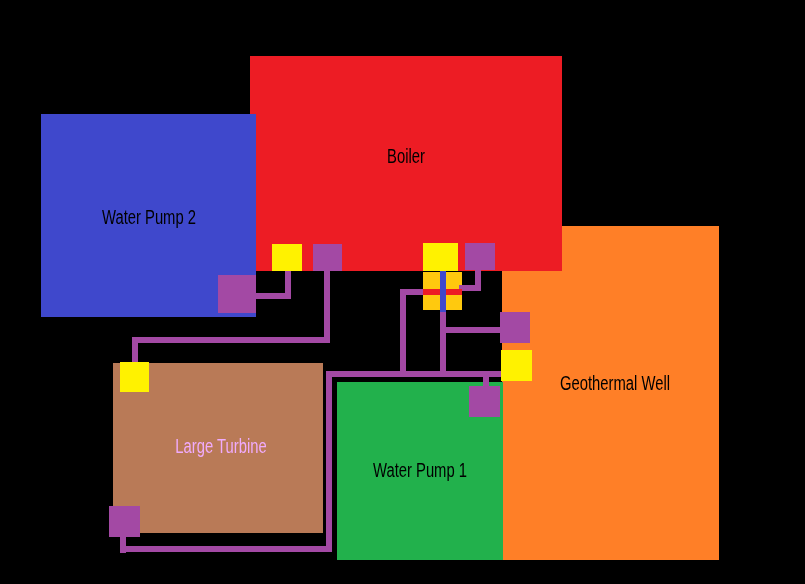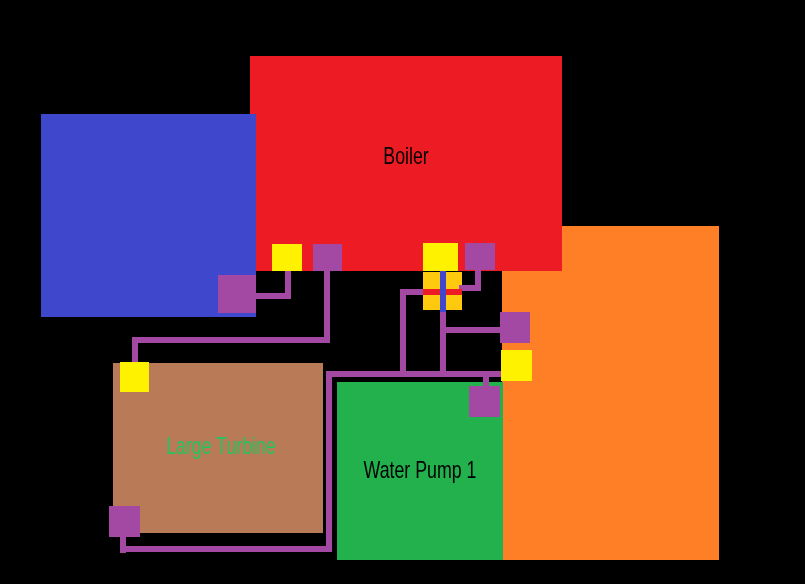--- a/index.html
+++ b/index.html
@@ -16,21 +16,21 @@
     overflow: hidden;
   }
   .layer { position: absolute; left: 0; top: 0; width: 100%; height: 100%; }
   .node, .wire, .port, .junction {
     position: absolute;
   }
   .node-label {
     position: absolute;
     transform: translate(-50%, -50%);
     color: #000000;
-    font-size: 24px;
+    font-size: 20px;
     line-height: 1;
     white-space: nowrap;
   }
   .node-label > span {
     display: inline-block;
     transform: scaleX(0.74);
     transform-origin: center center;
   }
 </style>
 </head>
@@ -73,17 +73,19 @@
       <div class="port" style="left: 423px; top: 243px; width: 35px; height: 28px; background: rgb(255, 242, 0);"></div>
       <div class="port" style="left: 465px; top: 243px; width: 30px; height: 27px; background: rgb(163, 73, 164);"></div>
       <div class="port" style="left: 218px; top: 275px; width: 38px; height: 38px; background: rgb(163, 73, 164);"></div>
       <div class="port" style="left: 120px; top: 362px; width: 29px; height: 30px; background: rgb(255, 242, 0);"></div>
       <div class="port" style="left: 109px; top: 506px; width: 31px; height: 31px; background: rgb(163, 73, 164);"></div>
       <div class="port" style="left: 500px; top: 312px; width: 30px; height: 31px; background: rgb(163, 73, 164);"></div>
       <div class="port" style="left: 501px; top: 350px; width: 31px; height: 31px; background: rgb(255, 242, 0);"></div>
       <div class="port" style="left: 469px; top: 386px; width: 31px; height: 31px; background: rgb(163, 73, 164);"></div>
     </div>
   <div class="layer" id="layer-labels">
+      <div class="node-label" style="left: 615px; top: 383px; color: rgb(0, 0, 0);"><span>Geothermal Well</span></div>
       <div class="node-label" style="left: 406px; top: 156px; color: rgb(0, 0, 0);"><span>Boiler</span></div>
-      <div class="node-label" style="left: 221px; top: 446px; color: #22c55e;"><span>Large Turbine</span></div>
+      <div class="node-label" style="left: 149px; top: 217px; color: rgb(0, 0, 0);"><span>Water Pump 2</span></div>
+      <div class="node-label" style="left: 221px; top: 446px; color: #f0abfc;"><span>Large Turbine</span></div>
       <div class="node-label" style="left: 420px; top: 470px; color: rgb(0, 0, 0); text-align: center;"><span>Water Pump 1</span></div>
     </div>
 </div>
 
 </body></html>

